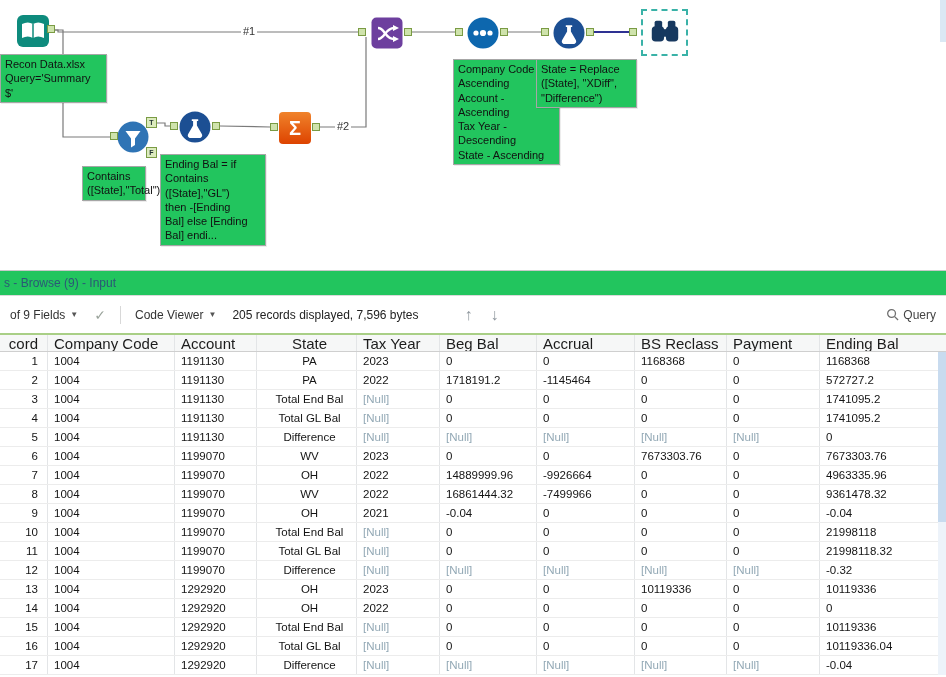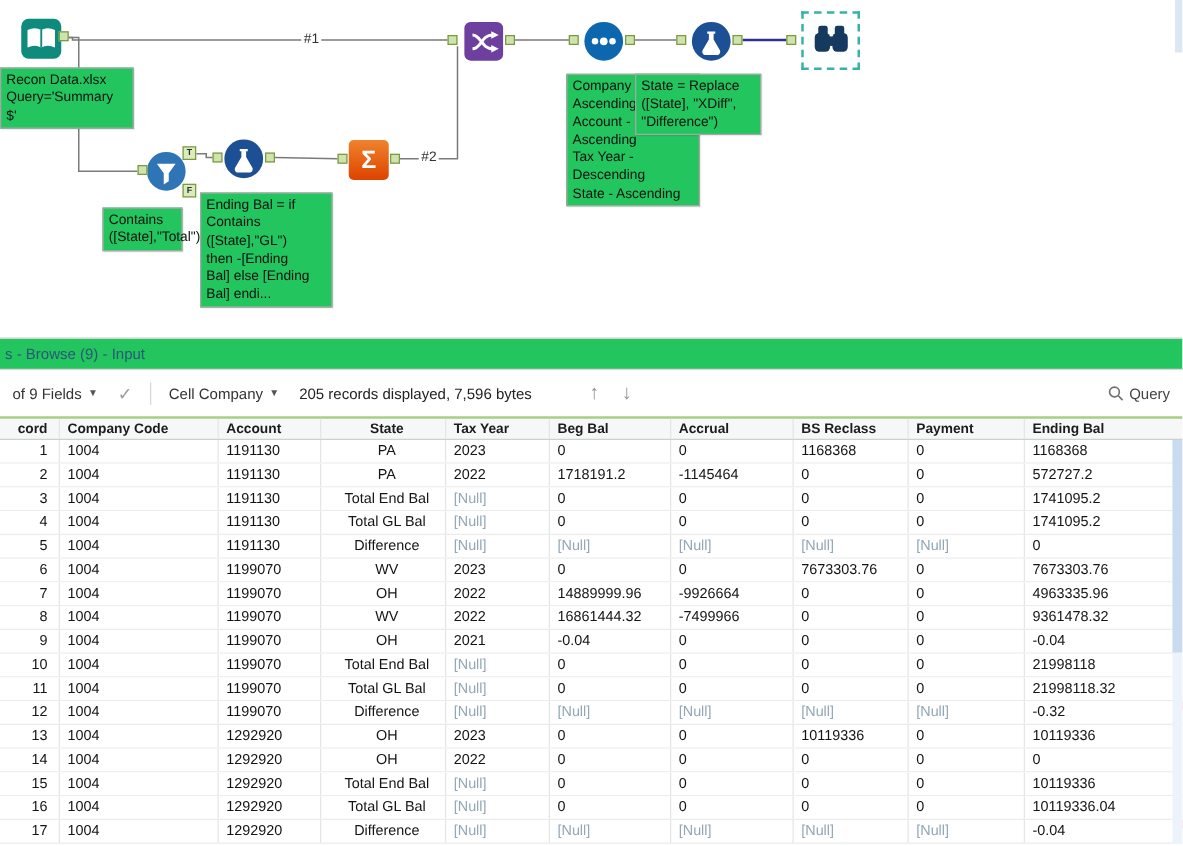--- a/index.html
+++ b/index.html
@@ -38,21 +38,21 @@
   .check { color:#9aa39b; font-size:14px; margin-right:14px; cursor:pointer; }
   .vsep { width:1px; height:18px; background:#d8d8d8; margin-right:14px; }
   .records { margin-right:46px; color:#222; }
   .navarrow { color:#8f979e; font-size:16px; margin-right:18px; cursor:pointer; }
   .spacer { flex:1; }
   .search-wrap { display:flex; align-items:center; gap:4px; color:#444; cursor:pointer; }
 
   .grid { position:relative; }
   .grid-header { display:flex; height:19px; line-height:17px; background:#f6f7f7;
                  border-top:2px solid #a9cf86; border-bottom:1px solid #cfcfcf;
-                 font-size:11px; color:#1c1c1c;font-weight:bold; }
+                 font-size:15px; color:#1c1c1c; }
   .grid-row { display:flex; height:19px; line-height:18px; font-size:11.5px; color:#141414;
               border-bottom:1px solid #ececec; background:#fff; }
   .cell { padding:0 0 0 6px; border-right:1px solid #e3e5e7; overflow:hidden;
           white-space:nowrap; position:relative; }
   .c0 { width:48px; text-align:right; padding:0 9px 0 0; }
   .c1 { width:127px; } .c2 { width:82px; } .c3 { width:100px;text-align:center; } .c4 { width:83px; }
   .c5 { width:97px; }  .c6 { width:98px; } .c7 { width:92px; }  .c8 { width:93px; }
   .c9 { flex:1; border-right:none; }
   .null { color:#92a8b5; }
   .flagged::after { content:""; position:absolute; top:0; right:0;
@@ -170,39 +170,39 @@
 then -[Ending
 Bal] else [Ending
 Bal] endi...</div>
     <div class="annotation" style="left:453px;top:59px;width:107px">Company Code
 Ascending
 Account -
 Ascending
 Tax Year -
 Descending
 State - Ascending</div>
-    <div class="annotation" style="left:508px;top:59px;width:101px">State = Replace
+    <div class="annotation" style="left:536px;top:59px;width:101px">State = Replace
 ([State], "XDiff",
 "Difference")</div>
 
     <div class="canvas-scroll"></div>
   </div>
 
   <div>
     <div class="results-title">s - Browse (9) - Input</div>
 
     <div class="toolbar">
       <div class="tb-item">
         <span>of 9 Fields</span>
         <span class="caret">▼</span>
       </div>
       <span class="check">✓</span>
       <span class="vsep"></span>
       <div class="tb-item">
-        <span>Cell Company</span>
+        <span>Code Viewer</span>
         <span class="caret">▼</span>
       </div>
       <span class="records">205 records displayed, 7,596 bytes</span>
       <span class="navarrow">↑</span>
       <span class="navarrow">↓</span>
       <div class="spacer"></div>
       <div class="search-wrap">
         <svg width="13" height="13" viewBox="0 0 14 14">
           <circle cx="6" cy="6" r="4.2" fill="none" stroke="#6f6f6f" stroke-width="1.4"></circle>
           <path d="M9.3 9.3 L13 13" stroke="#6f6f6f" stroke-width="1.4"></path>

